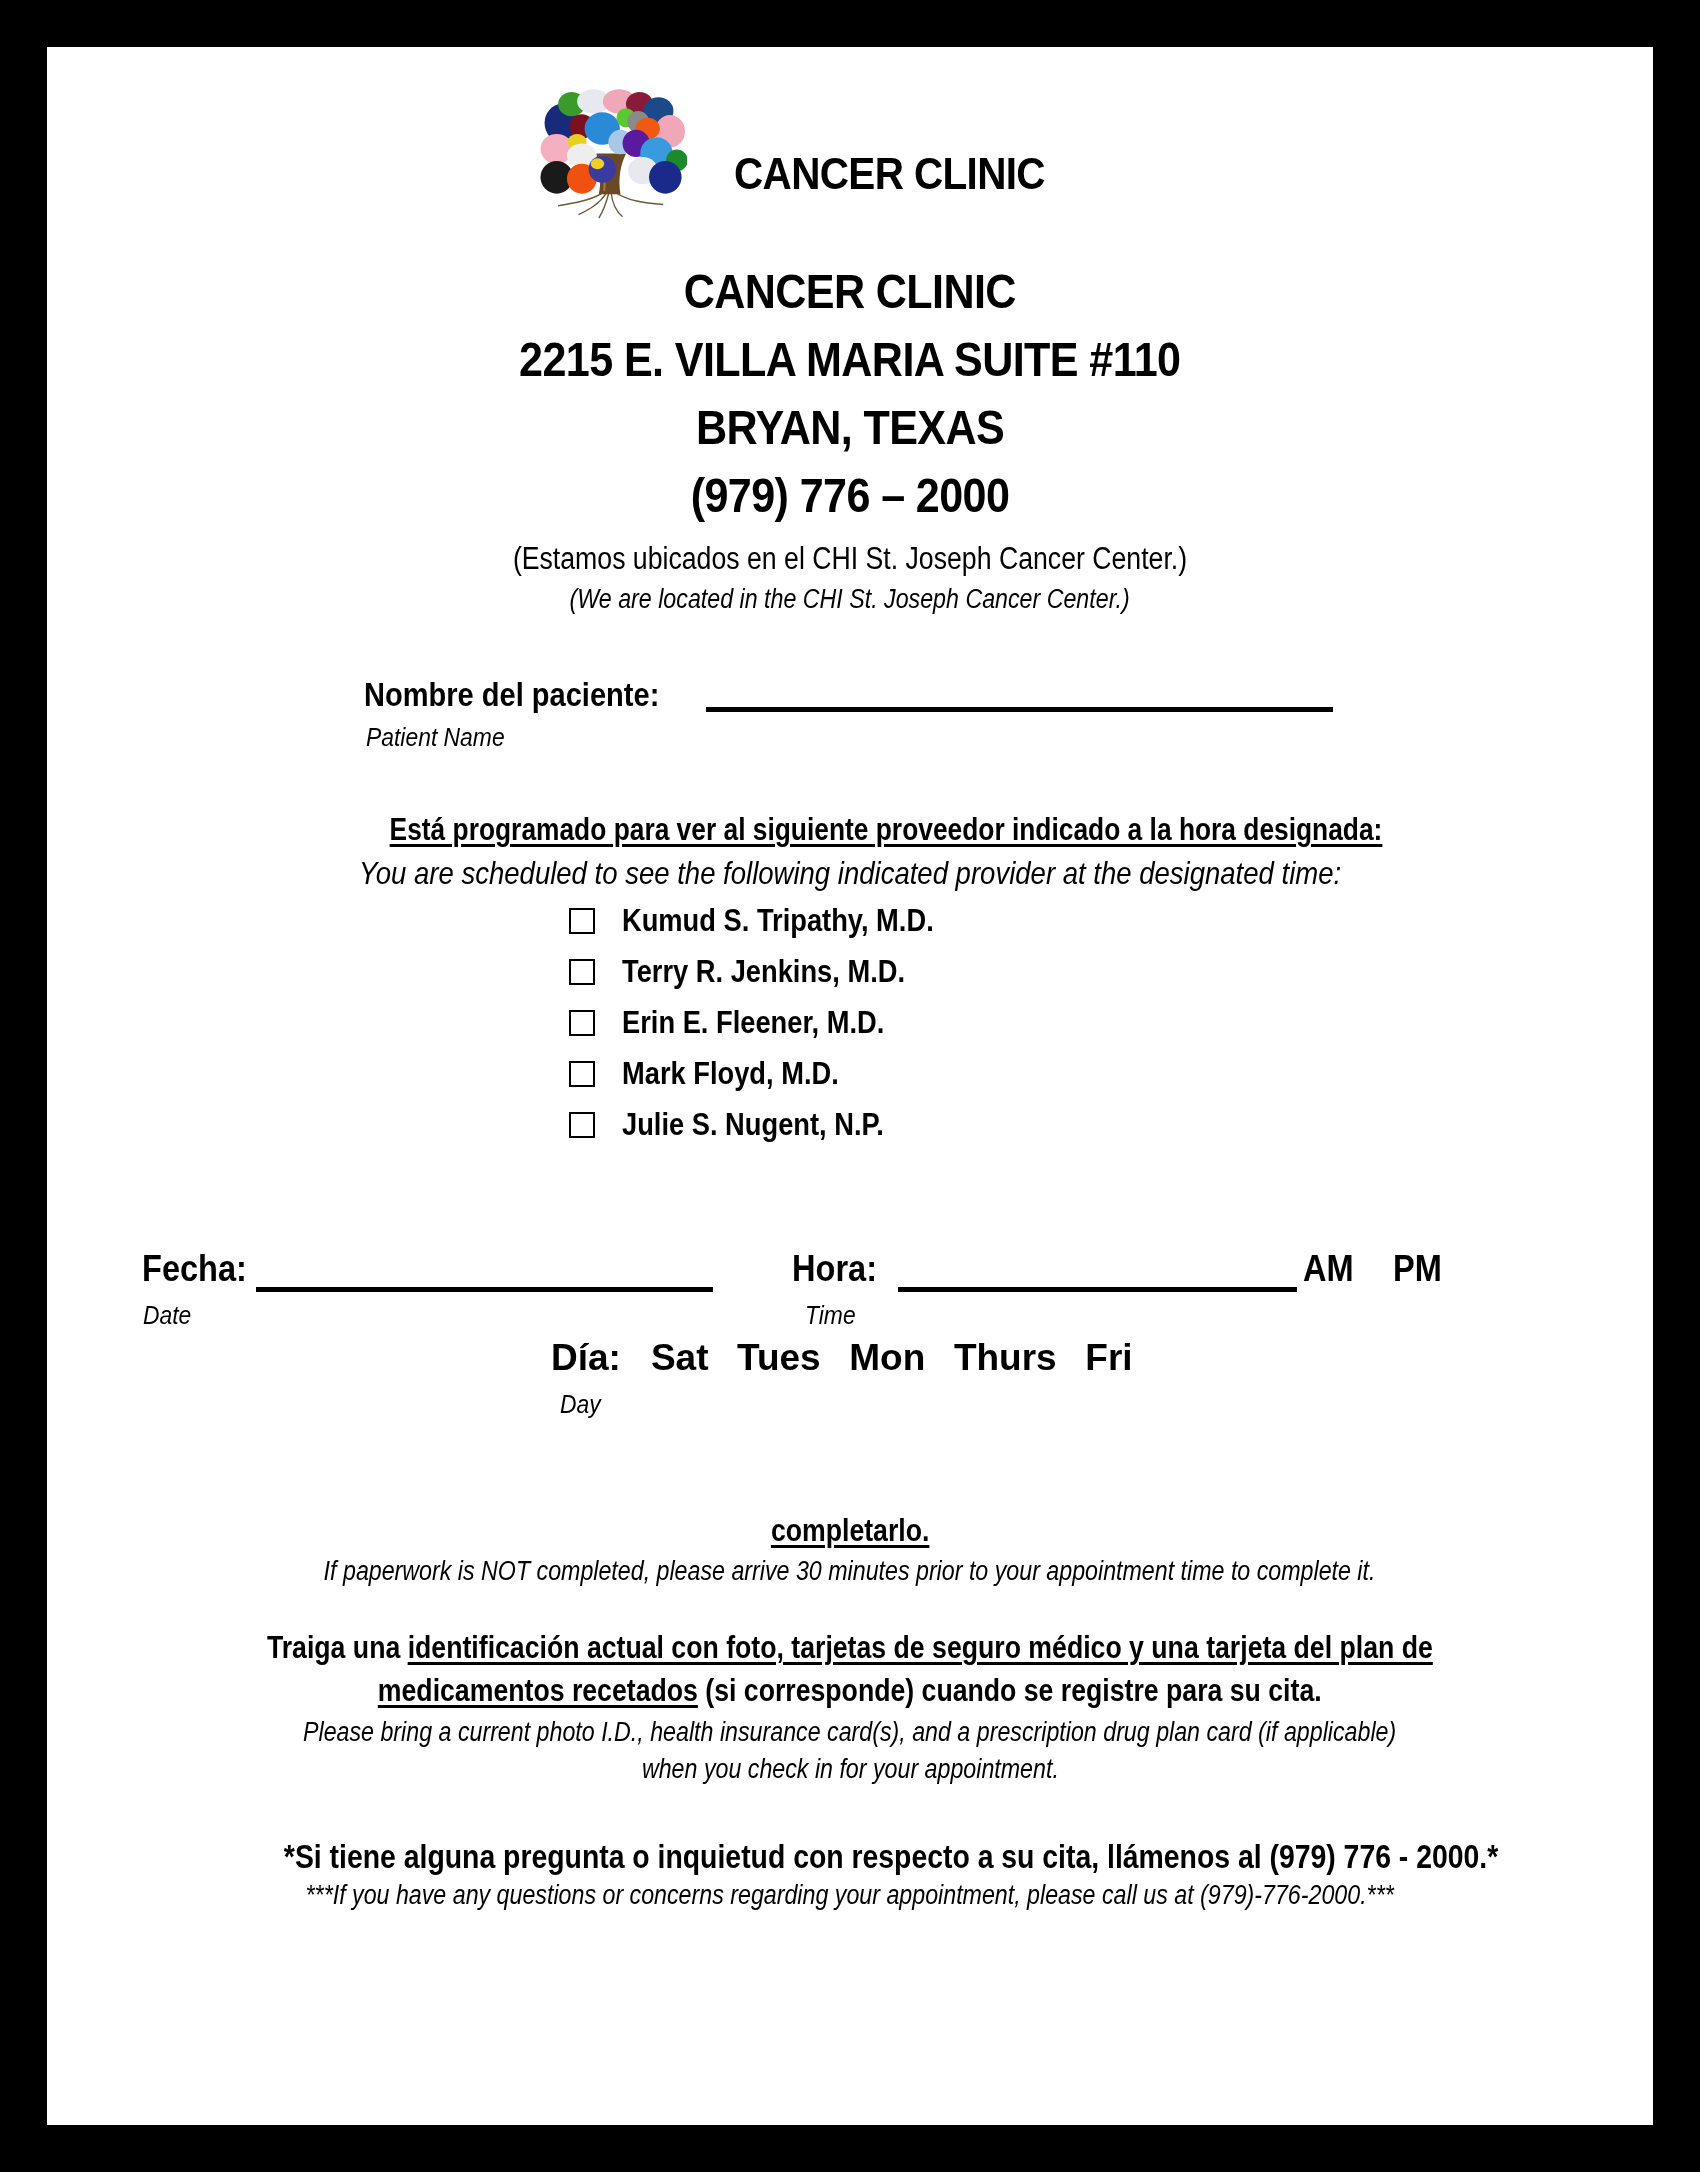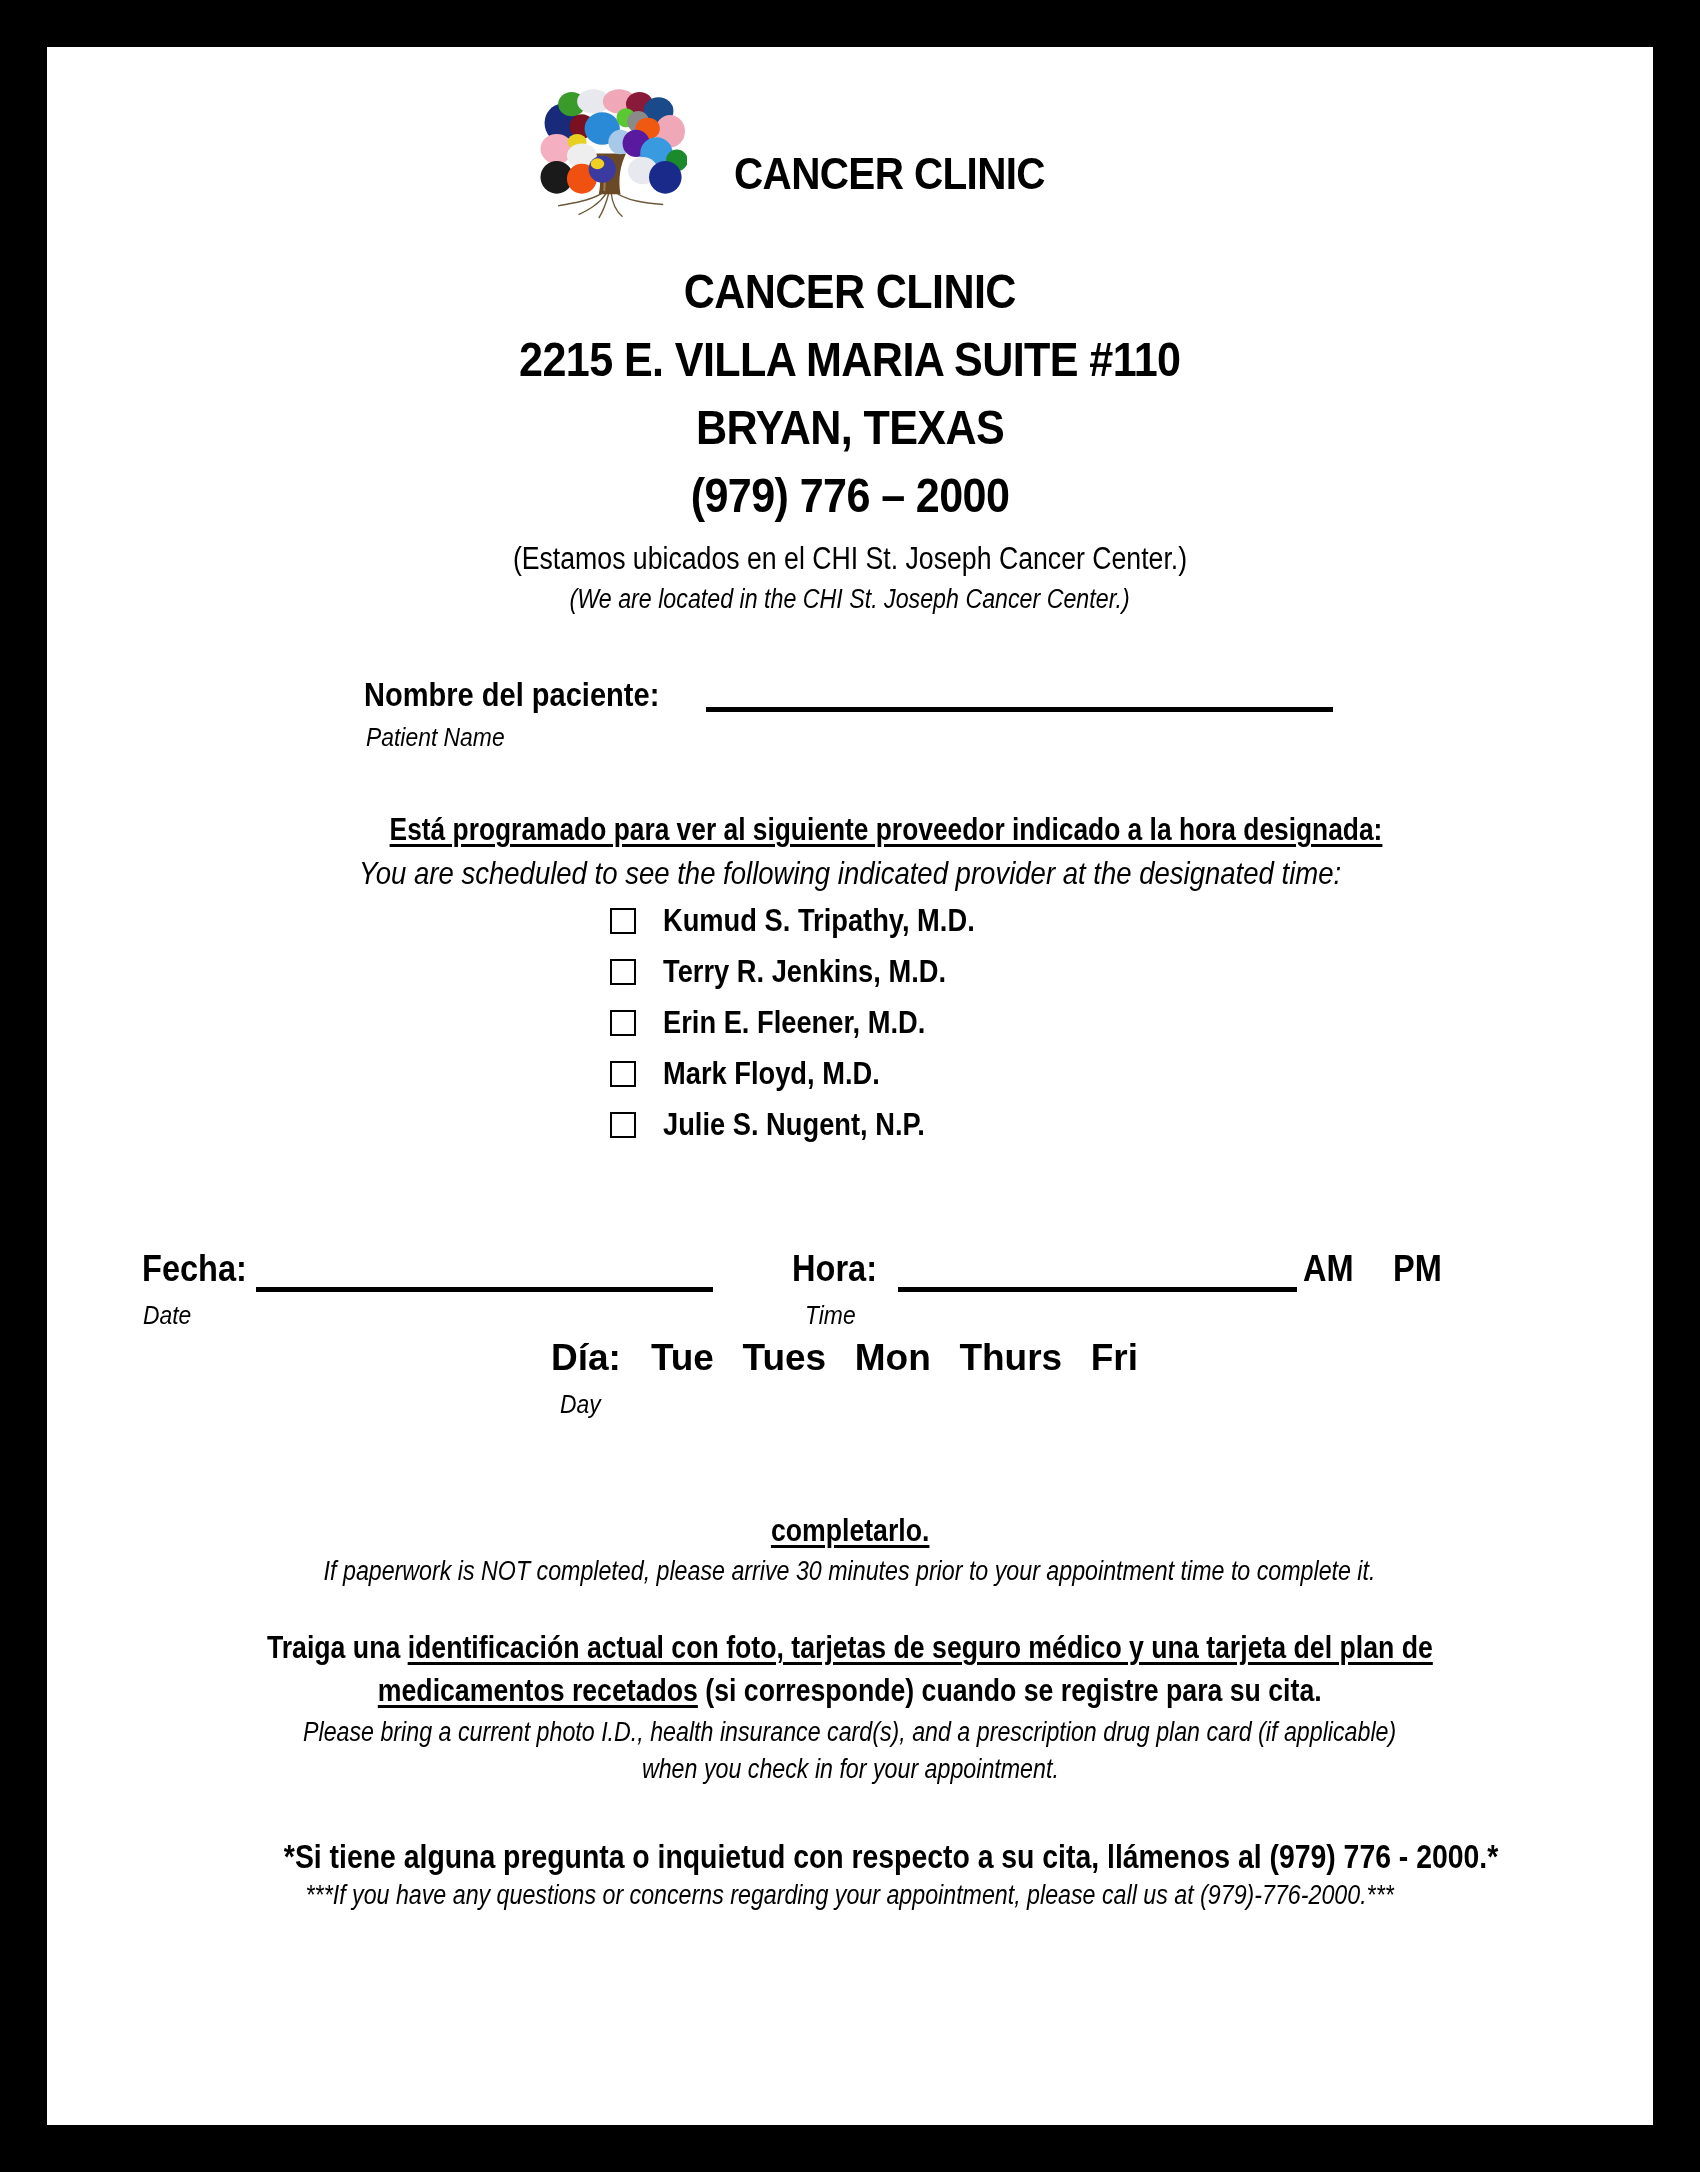--- a/index.html
+++ b/index.html
@@ -42,21 +42,21 @@
     .field-label span.t { display: inline-block; transform: scaleX(0.88); transform-origin: left center; }
     .blank { position: absolute; height: 5.4px; background: #000; }
     .sub-label { font-size: 26px; font-style: italic; white-space: nowrap; }
     .sub-label span { display: inline-block; transform: scaleX(0.88); transform-origin: left center; }
 
     .sched-es { font-size: 31px; font-weight: bold; white-space: nowrap; }
     .sched-es span { display: inline-block; transform: scaleX(0.85); text-decoration: underline; text-decoration-thickness: 2.7px; text-underline-offset: 4.1px; }
     .sched-en { font-size: 32px; font-style: italic; white-space: nowrap; }
 
     
-    .provider { position: absolute; left: 522px; height: 41px; display: flex; align-items: center; margin-left: 41px; }
+    .provider { position: absolute; left: 522px; height: 41px; display: flex; align-items: center; }
     .checkbox { width: 22px; height: 22px; border: 2.7px solid #000; background: #fff; box-sizing: content-box; margin-right: 27px; cursor: pointer; }
     .provider-label { font-size: 31px; font-weight: bold; white-space: nowrap; }
     .provider-label span { display: inline-block; transform: scaleX(0.88); transform-origin: left center; }
 
     
     .dt-label { font-size: 37px; font-weight: bold; white-space: nowrap; }
     .dt-label span { display: inline-block; transform: scaleX(0.88); transform-origin: left center; }
     .ampm { font-size: 37px; font-weight: bold; white-space: nowrap; cursor: pointer; }
     .ampm span { display: inline-block; transform: scaleX(0.88); transform-origin: left center; }
 
@@ -156,21 +156,21 @@
 
   <div class="abs dt-label" style="left:745px; top:1201px;"><span>Hora:</span></div>
   <div class="blank" style="left:851px; top:1240px; width:399px;"></div>
   <div class="abs sub-label" style="left:758px; top:1253px;"><span>Time</span></div>
 
   <div class="abs ampm" style="left:1256px; top:1201px;"><span>AM</span></div>
   <div class="abs ampm" style="left:1346px; top:1201px;"><span>PM</span></div>
 
   <div class="day-row" style="top:1290px; left:504px;">
     <span class="day-label">Día:</span>
-    <span class="day">Tue</span>
+    <span class="day">Sat</span>
     <span class="day">Tues</span>
     <span class="day">Mon</span>
     <span class="day">Thurs</span>
     <span class="day">Fri</span>
   </div>
   <div class="abs sub-label" style="left:513px; top:1342px;"><span>Day</span></div>
 
   <div class="abs center notice-es notice-line" style="top:1466px;">
     <span class="inner u">completarlo.</span>
   </div>

